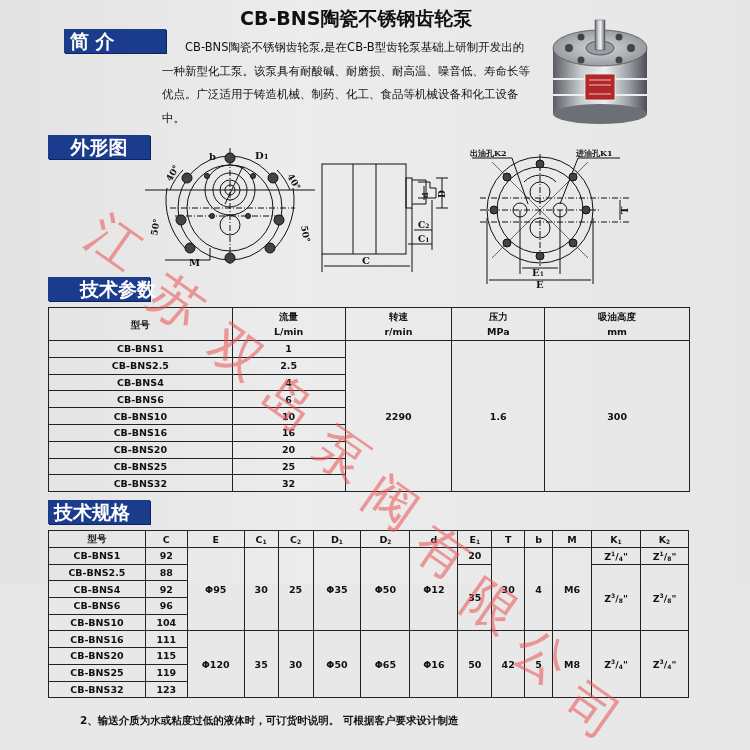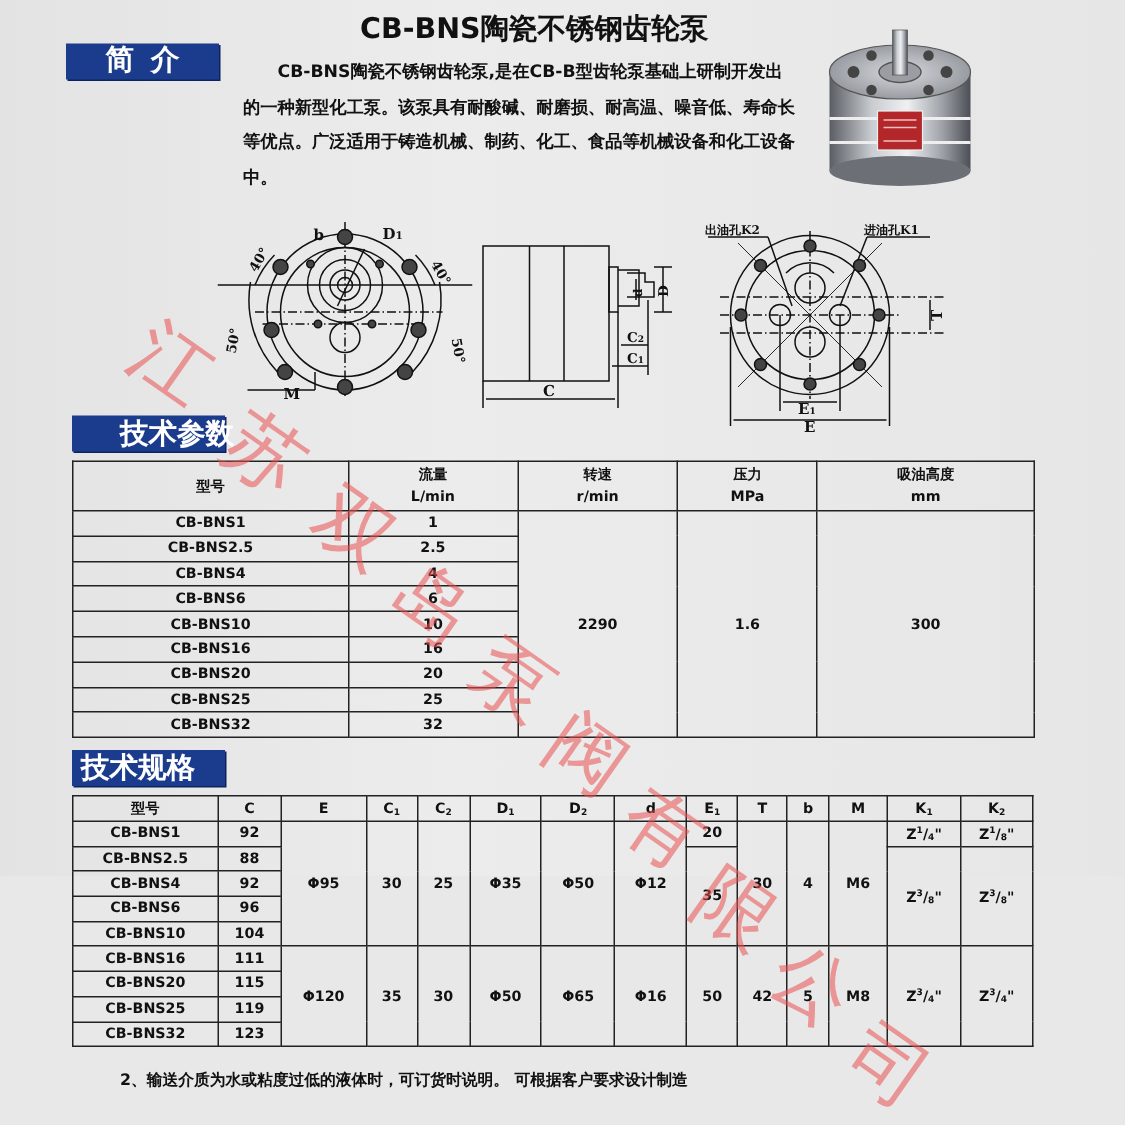--- a/index.html
+++ b/index.html
@@ -11,21 +11,21 @@
     position: relative;
   }
   .page { position: absolute; left: 0; top: 0; width: 750px; height: 584px;
     background: linear-gradient(90deg, #e3e3e3 0%, #ececec 40%, #e6e6e6 100%); }
   .title { position: absolute; left: 240px; top: 6px; font-size: 19px; font-weight: bold;
     letter-spacing: 0px; color: #111; white-space: nowrap; }
   .sec-label { position: absolute; background: #1b3c8c; color: #fff; font-weight: bold;
     font-size: 19px; line-height: 24px; height: 24px; padding: 0 6px; white-space: nowrap;
     box-shadow: 1px 1px 0 #0d2360; }
   .intro { position: absolute; left: 162px; top: 36px; width: 370px; font-size: 11.5px;
-    font-weight: bold; line-height: 23.5px; color: #111; }
+    font-weight: normal; line-height: 23.5px; color: #111; }
   .intro p { text-indent: 2em; }
   .pump { position: absolute; left: 545px; top: 18px; width: 110px; height: 108px; }
   svg text { font-family: "DejaVu Serif", "Liberation Serif", serif; }
   table { border-collapse: collapse; position: absolute; background: transparent; }
   td, th { border: 1.5px solid #222; text-align: center; font-weight: bold; font-size: 9.5px;
     padding: 0; color: #111; }
   #tbl-params { left: 48px; top: 307px; width: 642px; }
   #tbl-params th { height: 33px; line-height: 15px; font-size: 9.5px; }
   #tbl-params td { height: 16.8px; }
   #tbl-specs { left: 48px; top: 530px; width: 641px; }
@@ -40,21 +40,21 @@
   .watermark span { position: absolute; color: rgba(235, 80, 80, 0.55); font-size: 52px;
     font-family: "DejaVu Serif", serif; font-weight: normal; transform: rotate(35deg); }
 </style>
 </head>
 <body>
 
 <div class="page">
 
   <div class="title">CB-BNS陶瓷不锈钢齿轮泵</div>
 
-  <div class="sec-label" style="left:44px;top:29px;width:102px;text-align:center;font-family:Liberation Mono, monospace;">简  介</div>
+  <div class="sec-label" style="left:64px;top:29px;width:102px;">简  介</div>
   <div class="intro">
     <p>CB-BNS陶瓷不锈钢齿轮泵,是在CB-B型齿轮泵基础上研制开发出的一种新型化工泵。该泵具有耐酸碱、耐磨损、耐高温、噪音低、寿命长等优点。广泛适用于铸造机械、制药、化工、食品等机械设备和化工设备中。</p>
   </div>
 
   <svg class="pump" viewBox="0 0 110 108">
     <defs>
       <linearGradient id="metal" x1="0" x2="1" y1="0" y2="0">
         <stop offset="0" stop-color="#5a5e64"></stop>
         <stop offset="0.3" stop-color="#c9ccd0"></stop>
         <stop offset="0.55" stop-color="#eef0f2"></stop>
@@ -78,20 +78,21 @@
     <circle cx="36" cy="42" r="3.5" fill="#444"></circle>
       <circle cx="74" cy="42" r="3.5" fill="#444"></circle>
     <ellipse cx="55" cy="30" rx="14" ry="7" fill="#9a9ea4" stroke="#555"></ellipse>
     <rect x="50" y="2" width="10" height="30" fill="url(#metal)" stroke="#555" stroke-width="0.5"></rect>
     <rect x="40" y="56" width="30" height="26" fill="#b3262a" stroke="#eee" stroke-width="0.8"></rect>
     <line x1="44" y1="62" x2="66" y2="62" stroke="#f0c0c0" stroke-width="1"></line>
     <line x1="44" y1="67" x2="66" y2="67" stroke="#f0c0c0" stroke-width="1"></line>
     <line x1="44" y1="76" x2="66" y2="76" stroke="#f0c0c0" stroke-width="1"></line>
   </svg>
 
+  <div class="sec-label" style="left:48px;top:135px;width:102px;text-align:center;">外形图</div>
 
   <svg style="position:absolute;left:145px;top:148px;" width="170" height="118" viewBox="0 0 170 118">
     <g fill="none" stroke="#111" stroke-width="1">
       <circle cx="85" cy="60" r="52"></circle>
       <circle cx="85" cy="60" r="43"></circle>
       <circle cx="85" cy="42" r="25"></circle>
       <circle cx="85" cy="42" r="17"></circle>
       <circle cx="85" cy="42" r="10"></circle>
       <circle cx="85" cy="42" r="5"></circle>
       <circle cx="85" cy="77" r="10"></circle>

